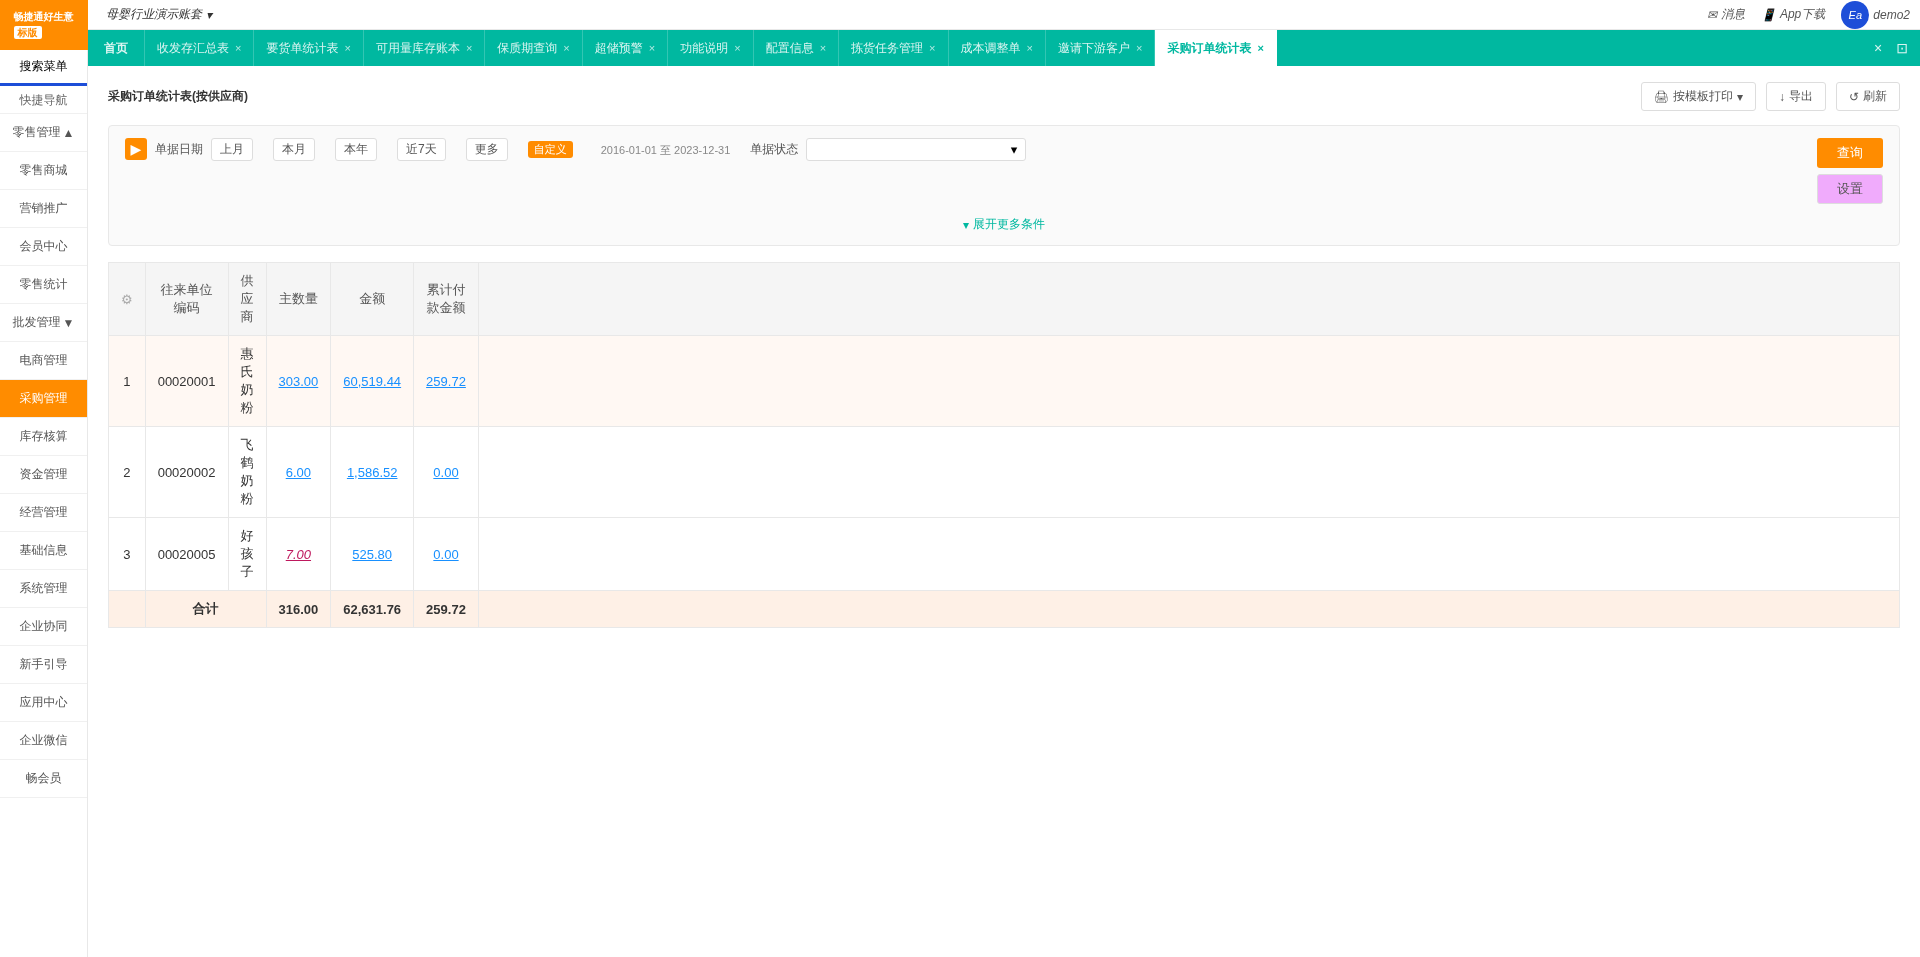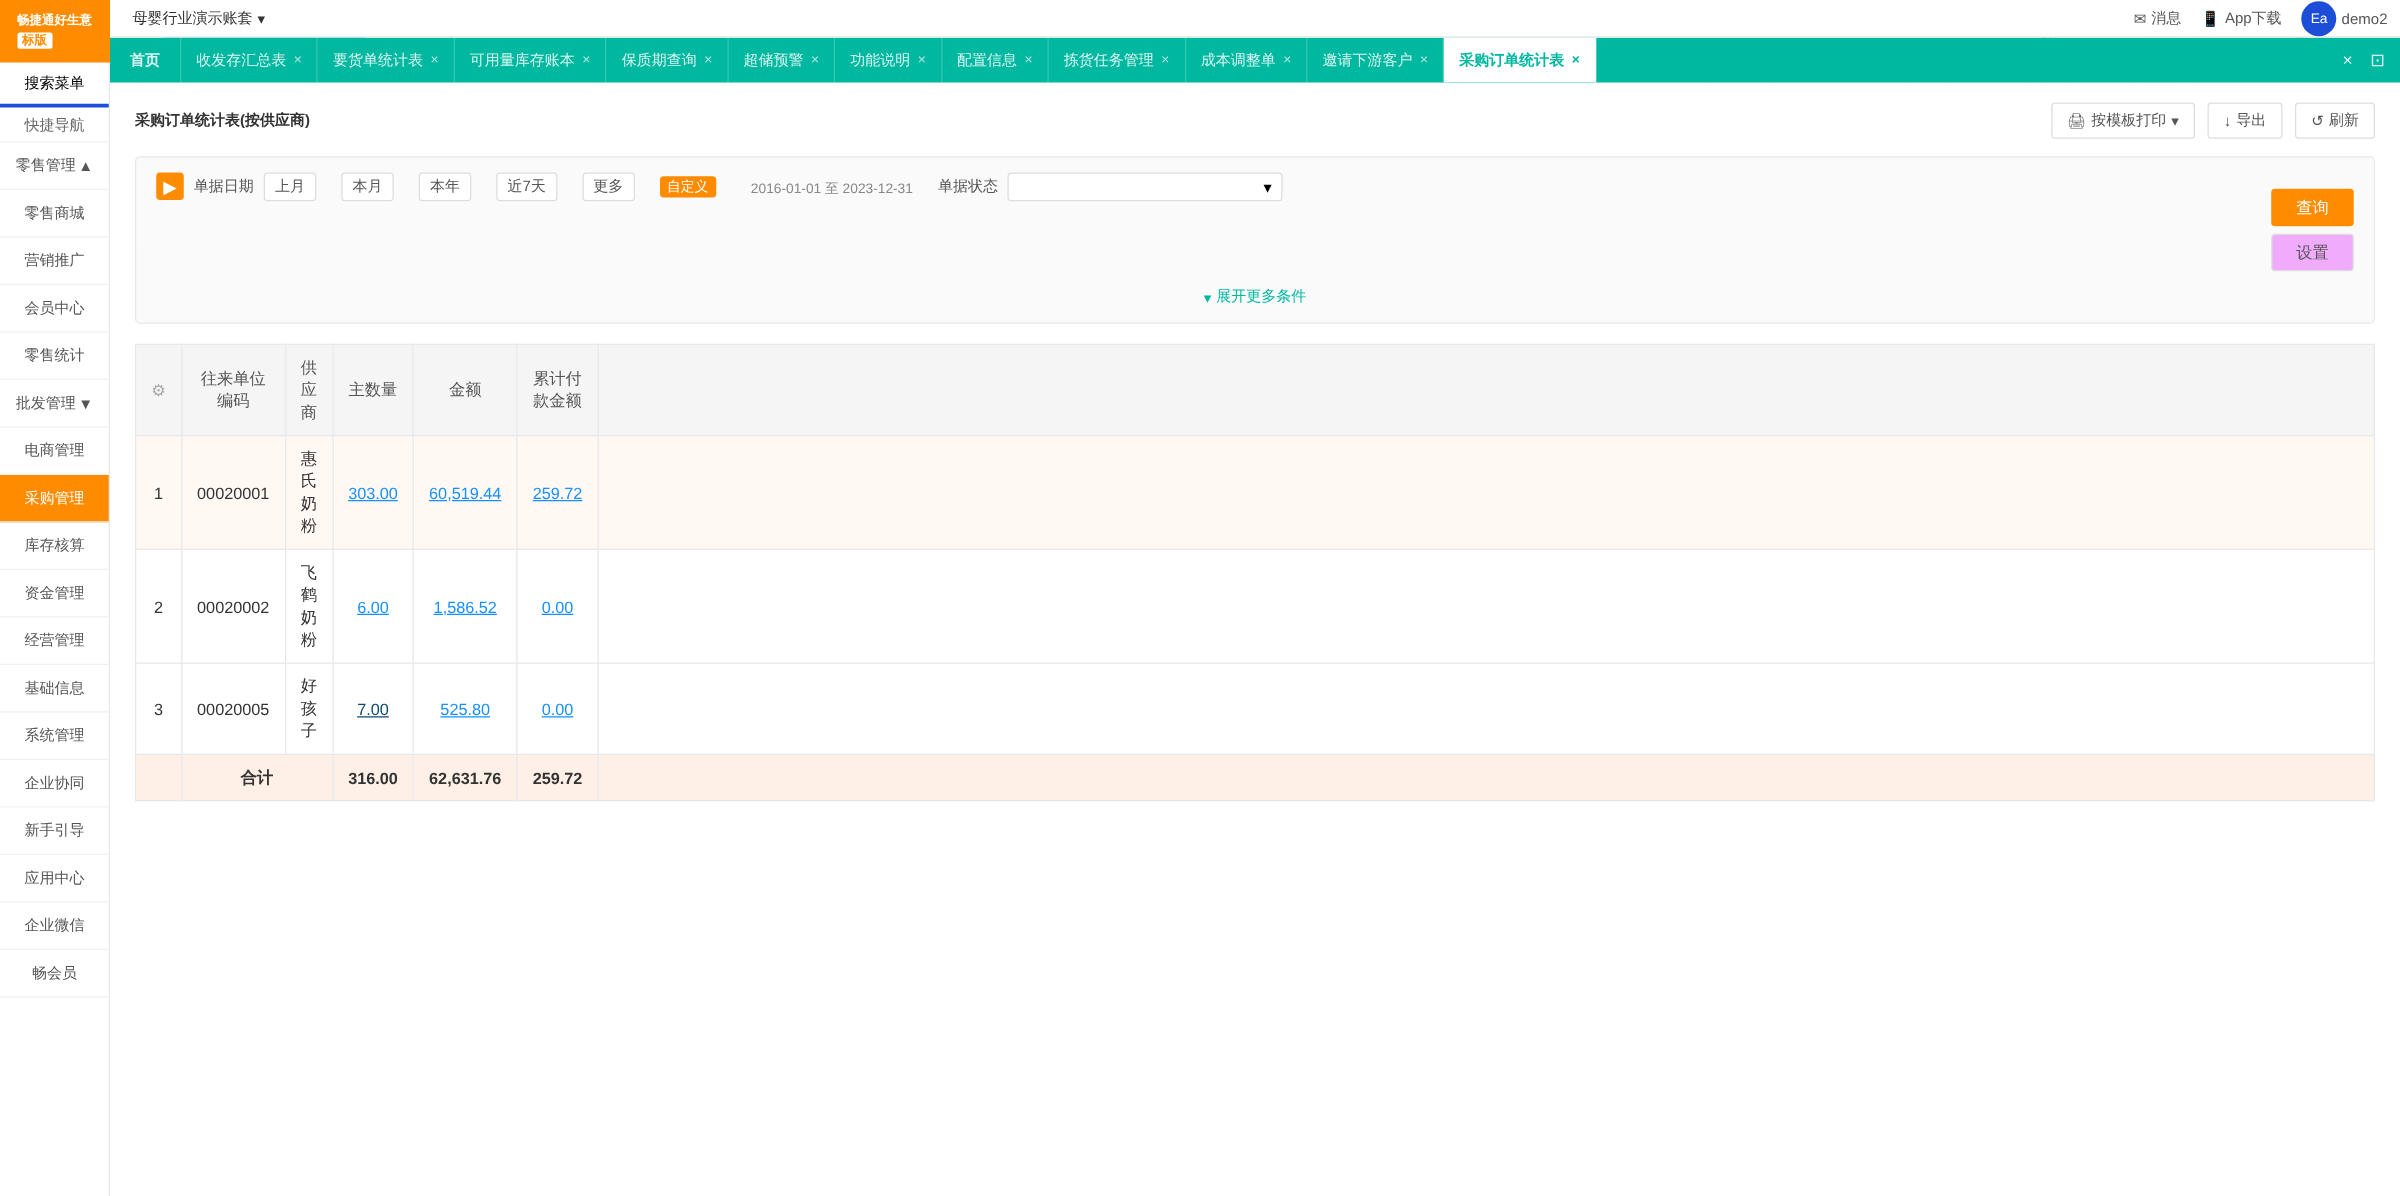--- a/index.html
+++ b/index.html
@@ -32,21 +32,21 @@
     }
     .sidebar-item.active { background: #ff8c00; color: #fff; }
     .sidebar-item-with-arrow {
       display: flex; align-items: center; justify-content: center; gap: 2px;
     }
 
     
     .topbar {
       position: fixed; left: 88px; top: 0; right: 0; height: 30px;
       background: #fff; border-bottom: 1px solid #e8e8e8; z-index: 100;
-      display: flex; align-items: center; padding: 0 10px; gap: 4px;
+      display: flex; align-items: center; padding: 0 10px; gap: 4px; font-style: italic;
     }
     .topbar-dropdown {
       display: flex; align-items: center; gap: 4px; color: #333; font-size: 12px;
       padding: 2px 8px; cursor: pointer;
     }
     .topbar-right {
       margin-left: auto; display: flex; align-items: center; gap: 16px;
     }
     .topbar-right-item {
       display: flex; align-items: center; gap: 4px; color: #555; font-size: 12px; cursor: pointer;
@@ -144,21 +144,21 @@
       display: flex; align-items: center; border: 1px solid #ddd; border-radius: 3px;
       background: #fff; padding: 3px 8px; min-width: 220px; gap: 4px; cursor: pointer;
     }
     .filter-input { border: none; outline: none; font-size: 12px; color: #333; width: 100%; background: transparent; }
     .expand-more {
       display: flex; align-items: center; justify-content: center; gap: 4px;
       color: #00b8a0; font-size: 12px; cursor: pointer; margin-top: 10px;
     }
     .btn-query {
       background: #ff8c00; color: #fff; border: none; padding: 6px 20px;
-      border-radius: 3px; cursor: pointer; font-size: 13px; margin-top: 13px;
+      border-radius: 3px; cursor: pointer; font-size: 13px;
     }
     .btn-settings {
       background: #f0abfc; color: #555; border: 1px solid #ddd; padding: 5px 14px;
       border-radius: 3px; cursor: pointer; font-size: 13px;
     }
 
     
     .collapse-toggle {
       width: 22px; height: 22px; background: #ff8c00; border-radius: 3px;
       display: flex; align-items: center; justify-content: center;
@@ -404,21 +404,21 @@
           <td>飞鹤奶粉</td>
           <td style="color:#1890ff; text-decoration:underline; cursor:pointer;">6.00</td>
           <td style="color:#1890ff; text-decoration:underline; cursor:pointer;">1,586.52</td>
           <td style="color:#1890ff; text-decoration:underline; cursor:pointer;">0.00</td>
           <td></td>
         </tr>
         <tr>
           <td>3</td>
           <td>00020005</td>
           <td>好孩子</td>
-          <td style="color:#0c4a6e; text-decoration:underline; cursor:pointer;">7.00</td>
+          <td style="color:#be185d; text-decoration:underline; cursor:pointer;font-style:italic;">7.00</td>
           <td style="color:#1890ff; text-decoration:underline; cursor:pointer;">525.80</td>
           <td style="color:#1890ff; text-decoration:underline; cursor:pointer;">0.00</td>
           <td></td>
         </tr>
       </tbody>
       <tfoot>
         <tr class="footer-row">
           <td></td>
           <td colspan="2">合计</td>
           <td>316.00</td>

